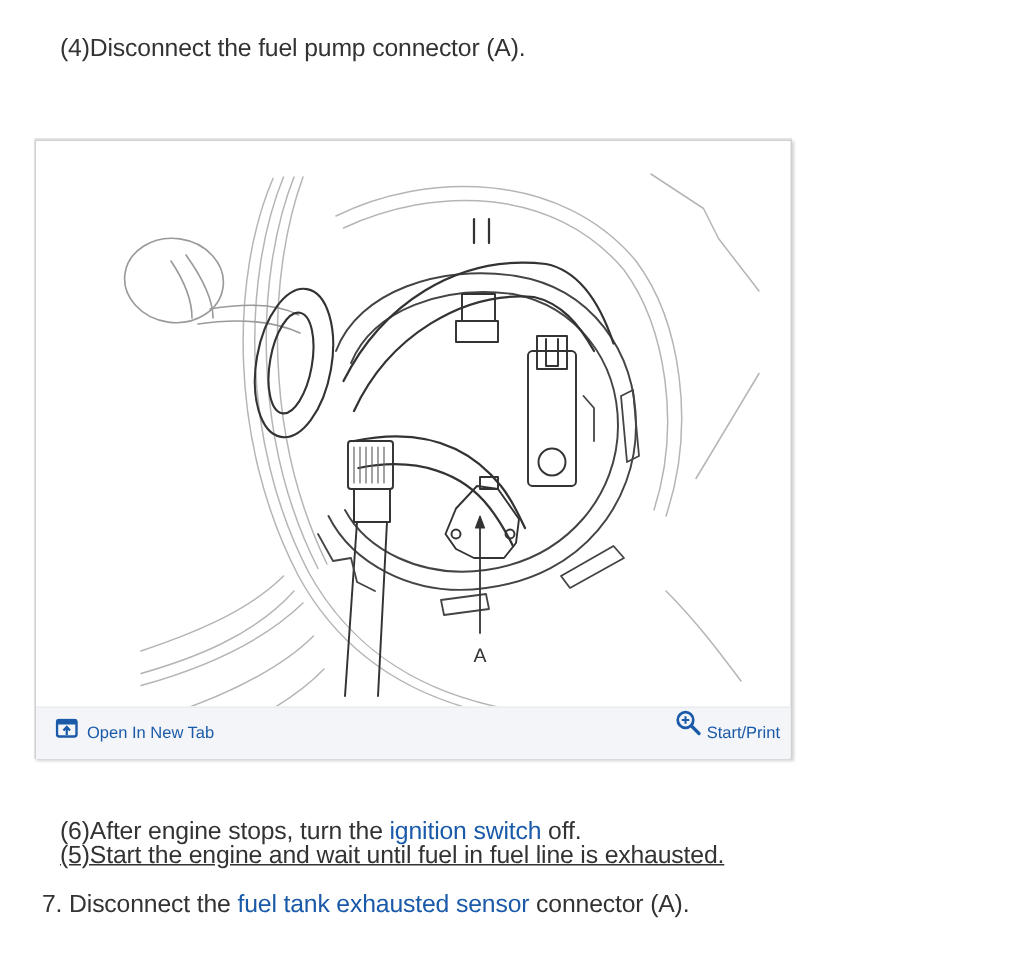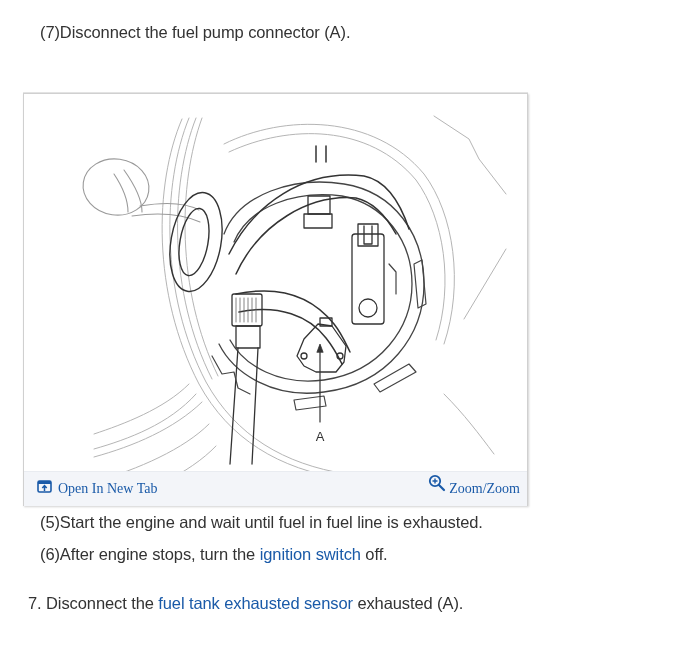--- a/index.html
+++ b/index.html
@@ -21,21 +21,21 @@
       white-space: nowrap;
       line-height: 20px;
       letter-spacing: -0.1px;
     }
     .link {
       color: #1a5aa8;
       text-decoration: none;
       cursor: pointer;
     }
     #step4 { left: 40px; top: 22px; }
-    #step5 { left: 40px; top: 512px; }
+    #step5 { left: 40px; top: 560px; text-decoration: underline; }
     #step6 { left: 40px; top: 544px; }
     #step2 { left: 28px; top: 593px; }
 
     .figure-box {
       position: absolute;
       left: 23px;
       top: 93px;
       width: 503px;
       height: 411px;
       border: 1px solid #d0d0d0;
@@ -58,37 +58,36 @@
       height: 34px;
       background: #f3f5f9;
       border-top: 1px solid #e9ecf1;
     }
     .footer-btn {
       position: absolute;
       top: 7px;
       display: flex;
       align-items: center;
       color: #1a5aa8;
-      font-size: 14px;
+      font-size: 11px;
       line-height: 20px;
       cursor: pointer;
       white-space: nowrap;
-      font-family: Liberation Serif, serif;
     }
     #open-tab { left: 13px; }
     #zoom-print { right: 7px; top: 4px; }
     .icon {
       display: inline-block;
       margin-right: 6px;
     }
   </style>
 </head>
 <body>
 
-<div class="step" id="step4">(7)Disconnect the fuel pump connector (A).</div>
+<div class="step" id="step4">(4)Disconnect the fuel pump connector (A).</div>
 
 <div class="figure-box">
   <div class="figure-image">
     <svg width="503" height="377" viewBox="0 0 503 377" xmlns="http://www.w3.org/2000/svg" fill="none" stroke-linecap="round" stroke-linejoin="round">
 
       <g stroke="#b5b5b5" stroke-width="1">
         <path d="M158 25 C130 90, 128 200, 175 290 C205 345, 255 375, 320 385"></path>
         <path d="M165 24 C138 90, 136 200, 182 288 C212 342, 260 370, 322 380"></path>
         <path d="M172 24 C146 90, 144 198, 188 285"></path>
         <path d="M178 24 C154 90, 152 196, 194 282"></path>
@@ -186,26 +185,26 @@
       <span>Open In New Tab</span>
     </div>
     <div class="footer-btn" id="zoom-print">
       <span class="icon" style="margin-right:3px; margin-top:-4px;">
         <svg width="18" height="18" viewBox="0 0 18 18">
           <circle cx="7" cy="7" r="5.2" fill="none" stroke="#1a5aa8" stroke-width="1.8"></circle>
           <path d="M7 4.5 L7 9.5 M4.5 7 L9.5 7" stroke="#1a5aa8" stroke-width="1.4"></path>
           <path d="M11 11 L16 16" stroke="#1a5aa8" stroke-width="2.2" stroke-linecap="round"></path>
         </svg>
       </span>
-      <span style="margin-top:3px;">Zoom/Zoom</span>
+      <span style="margin-top:3px;">Start/Print</span>
     </div>
   </div>
 </div>
 
 <div class="step" id="step5">(5)Start the engine and wait until fuel in fuel line is exhausted.</div>
 
 <div class="step" id="step6">
   <span>(6)After engine stops, turn the </span><a class="link">ignition switch</a><span> off.</span>
 </div>
 
 <div class="step" id="step2">
-  <span>7. Disconnect the </span><a class="link">fuel tank exhausted sensor</a><span> exhausted (A).</span>
+  <span>7. Disconnect the </span><a class="link">fuel tank exhausted sensor</a><span> connector (A).</span>
 </div>
 
 </body></html>

